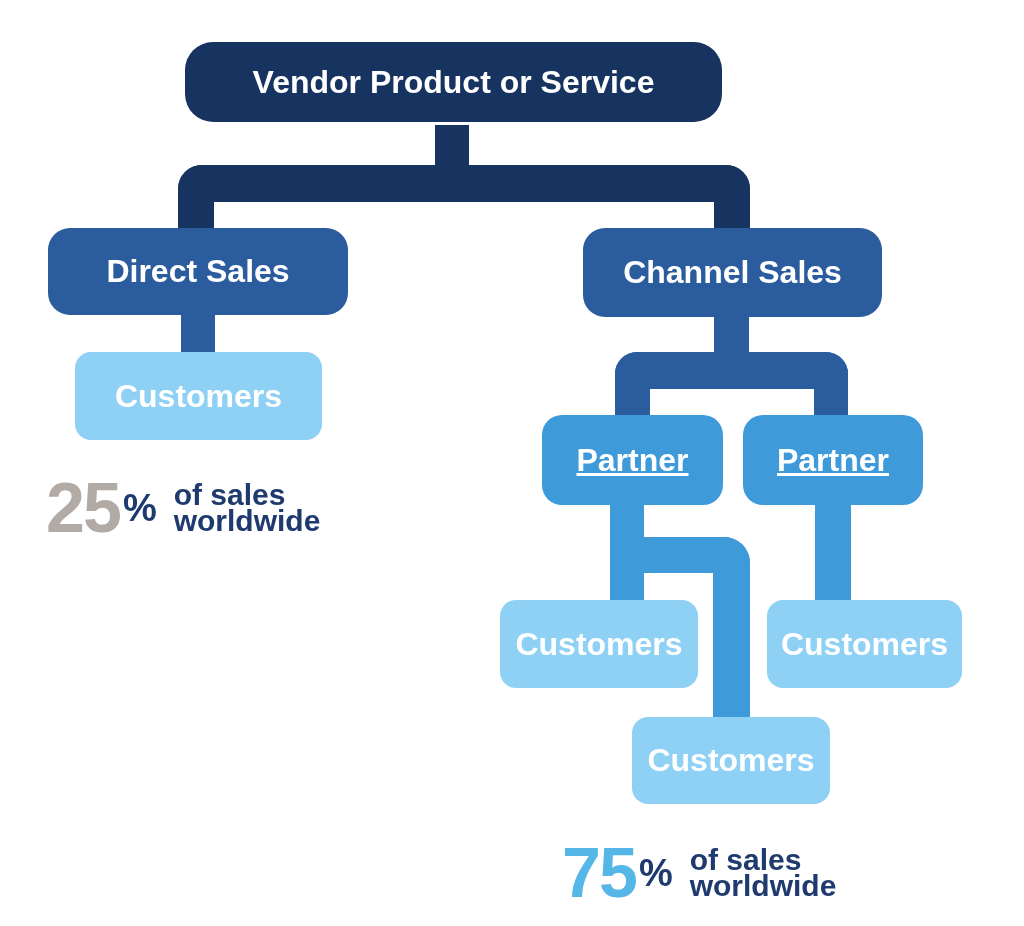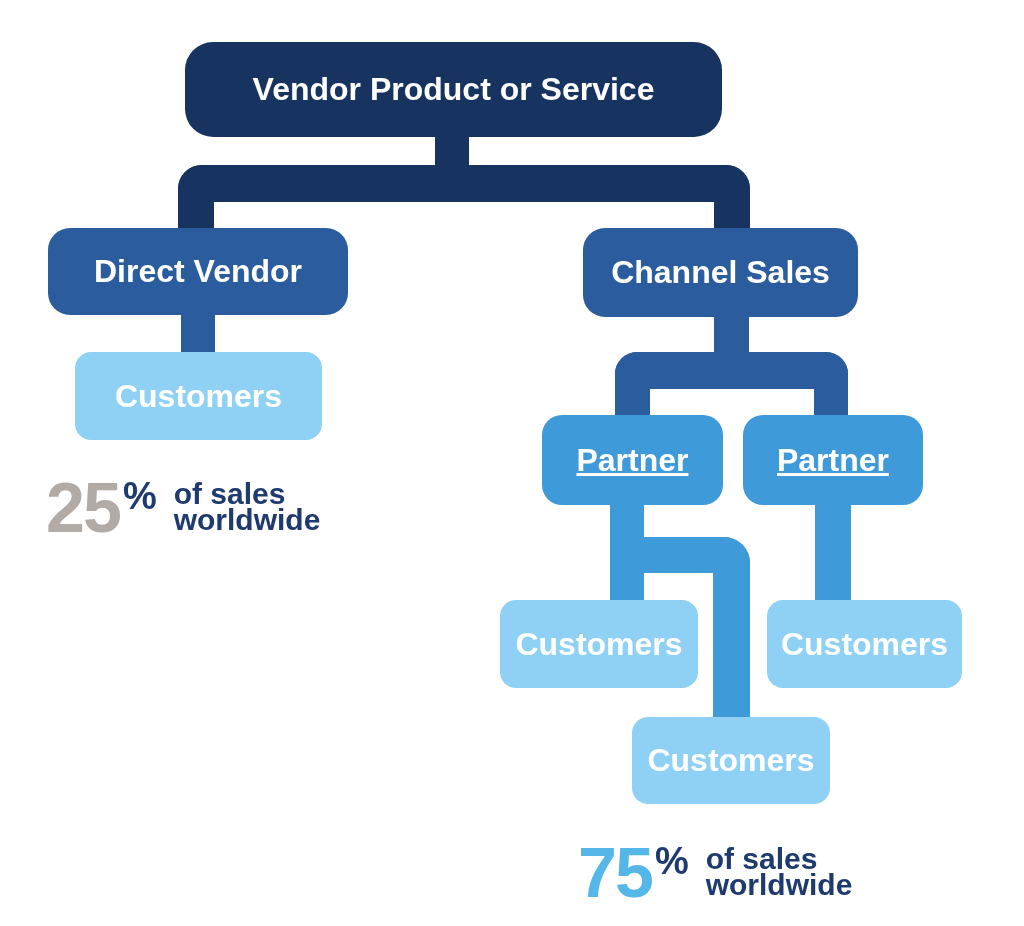--- a/index.html
+++ b/index.html
@@ -31,23 +31,23 @@
     color:var(--box-text);
     font-weight:bold;
     font-size:32px;
     text-align:center;
   }
   .navy  { background:var(--navy); }
   .mblue { background:var(--medium-blue); }
   .pblue { background:var(--partner-blue);text-decoration:underline; }
   .lblue { background:var(--light-blue); }
 
-  #vendor        { left:185px; top:42px;  width:537px; height:95px; border-radius:28px; }
+  #vendor        { left:185px; top:42px;  width:537px; height:80px; border-radius:28px; }
   #direct        { left:48px;  top:228px; width:300px; height:87px; border-radius:22px; }
-  #channel       { left:583px; top:228px; width:275px; height:89px; border-radius:22px; }
+  #channel       { left:583px; top:228px; width:299px; height:89px; border-radius:22px; }
   #partner-left  { left:542px; top:415px; width:181px; height:90px; border-radius:20px; }
   #partner-right { left:743px; top:415px; width:180px; height:90px; border-radius:20px; }
   #cust-direct   { left:75px;  top:352px; width:247px; height:88px; border-radius:16px; }
   #cust-left     { left:500px; top:600px; width:198px; height:88px; border-radius:16px; }
   #cust-right    { left:767px; top:600px; width:195px; height:88px; border-radius:16px; }
   #cust-mid      { left:632px; top:717px; width:198px; height:87px; border-radius:16px; }
 
   .conn { position:absolute; }
   #conn-vendor-stem   { left:435px; top:125px; width:34px; height:42px; background:var(--navy); }
   #conn-top-bracket   { left:178px; top:165px; width:572px; height:65px; box-sizing:border-box;
@@ -62,45 +62,45 @@
                         border-left:35px solid var(--medium-blue);
                         border-right:34px solid var(--medium-blue);
                         border-radius:22px 22px 0 0; }
   #conn-partner-left-stem  { left:610px; top:503px; width:34px; height:99px; background:var(--partner-blue); }
   #conn-branch-arm    { left:626px; top:537px; width:124px; height:180px; box-sizing:border-box;
                         border-top:36px solid var(--partner-blue);
                         border-right:37px solid var(--partner-blue);
                         border-top-right-radius:26px; }
   #conn-partner-right-stem { left:815px; top:503px; width:36px; height:99px; background:var(--partner-blue); }
 
-  .stat { position:absolute; display:flex; align-items:flex-start; font-weight:bold; }
+  .stat { position:absolute; display:flex; align-items:center; font-weight:bold; }
   .stat .num   { font-size:70px; line-height:54px; letter-spacing:-2px; }
   .stat .pct   { font-size:38px; line-height:31px; margin-left:3px; color:var(--text-navy); }
   .stat .lines { margin-left:17px; font-size:30px; line-height:26px; color:var(--text-navy); }
   #stat-direct  { left:46px;  top:481px; }
   #stat-direct .num  { color:var(--gray-number); }
-  #stat-channel { left:578px; top:846px; }
+  #stat-channel { left:562px; top:846px; }
   #stat-channel .num { color:var(--blue-number); }
 </style>
 </head>
 <body>
 
 <div class="canvas">
 
   <div class="conn" id="conn-vendor-stem"></div>
   <div class="conn" id="conn-top-bracket"></div>
   <div class="conn" id="conn-direct-stem"></div>
   <div class="conn" id="conn-channel-stem"></div>
   <div class="conn" id="conn-channel-bracket"></div>
   <div class="conn" id="conn-partner-left-stem"></div>
   <div class="conn" id="conn-branch-arm"></div>
   <div class="conn" id="conn-partner-right-stem"></div>
 
   <div class="node navy" id="vendor">Vendor Product or Service</div>
-  <div class="node mblue" id="direct">Direct Vendor</div>
+  <div class="node mblue" id="direct">Direct Sales</div>
   <div class="node mblue" id="channel">Channel Sales</div>
   <div class="node pblue" id="partner-left">Partner</div>
   <div class="node pblue" id="partner-right">Partner</div>
   <div class="node lblue" id="cust-direct">Customers</div>
   <div class="node lblue" id="cust-left">Customers</div>
   <div class="node lblue" id="cust-right">Customers</div>
   <div class="node lblue" id="cust-mid">Customers</div>
 
   <div class="stat" id="stat-direct">
     <span class="num">25</span>

